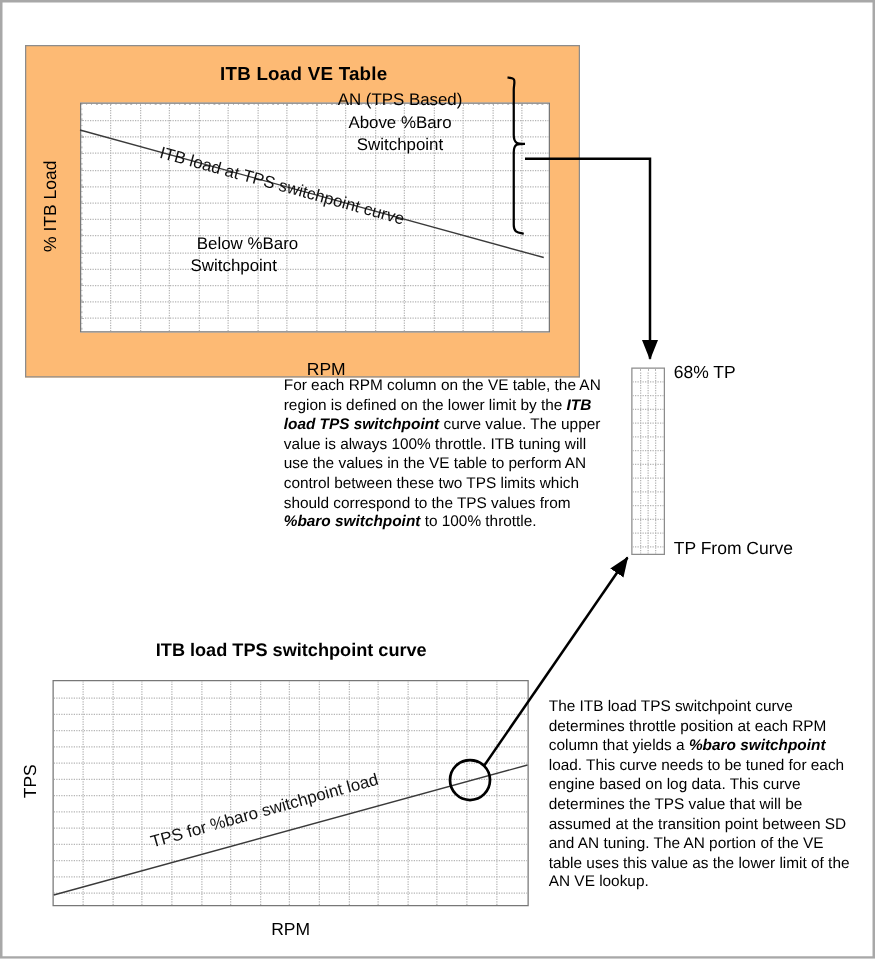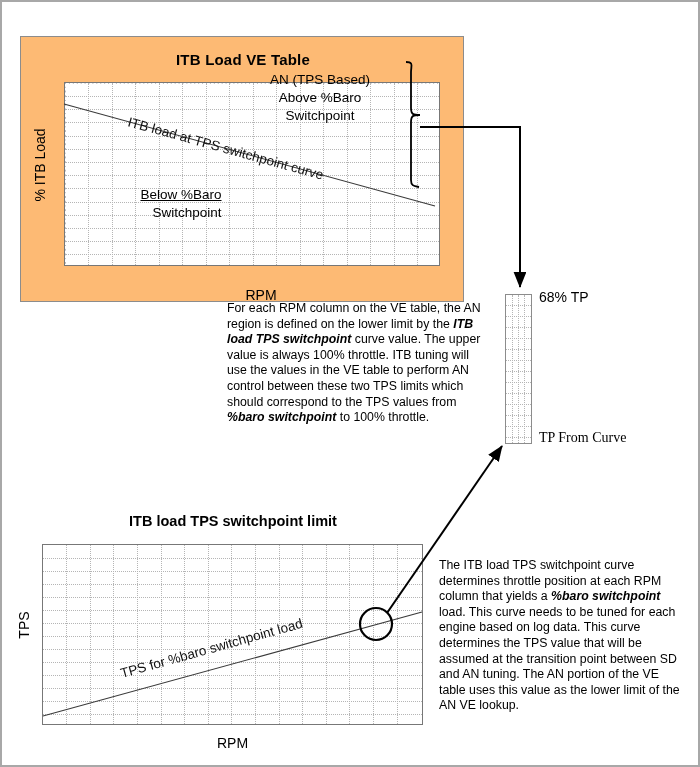--- a/index.html
+++ b/index.html
@@ -72,21 +72,21 @@
   }
   #mid-text b{font-weight:bold;font-style:italic;}
 
   
   #tp-bar{
     left:503px;top:292px;width:27px;height:150px;
     border:1px solid #8c8c8c;box-sizing:border-box;background:#fff;
     overflow:hidden;
   }
   #tp-top-label{left:537px;top:287px;font-size:14px;}
-  #tp-bottom-label{left:537px;top:428px;font-size:14px;font-family:Liberation Serif, serif;}
+  #tp-bottom-label{left:537px;top:428px;font-size:14px;}
 
   
   #sw-title{
     left:40px;top:511px;width:382px;text-align:center;
     font-weight:bold;font-size:14.5px;
   }
   #sw-plot{
     left:40px;top:542px;width:381px;height:181px;
     border:1px solid #777;box-sizing:border-box;background:#fff;overflow:hidden;
   }
@@ -152,21 +152,21 @@
       <div class="gridh" style="top:171px"></div>
     </div>
 
     <div id="ve-xlabel" class="abs">RPM</div>
   </div>
 
   <div class="ve-label" style="left:243px;top:88px;width:150px;">Above %Baro</div>
   <div class="ve-label" style="left:243px;top:70px;width:150px;">AN (TPS Based)</div>
   <div class="ve-label" style="left:243px;top:106px;width:150px;">Switchpoint</div>
 
-  <div class="ve-label" style="left:104px;top:185px;width:150px;text-decoration:underline;">Below %Baro</div>
+  <div class="ve-label" style="left:121px;top:185px;width:150px;">Below %Baro</div>
   <div class="ve-label" style="left:110px;top:203px;width:150px;">Switchpoint</div>
 
   <div id="mid-text" class="abs"><span>For each RPM column on the VE table, the AN region is defined on the lower limit by the </span><b>ITB load TPS switchpoint</b><span> curve value.  The upper value is always 100% throttle.  ITB tuning will use the values in the VE table to perform AN control between these two TPS limits which should correspond to the TPS values from </span><b>%baro switchpoint</b><span> to 100% throttle.</span></div>
 
   <div id="tp-bar" class="abs">
     <div class="gridv" style="left:6px"></div>
     <div class="gridv" style="left:12px"></div>
     <div class="gridv" style="left:18px"></div>
     <div class="gridh" style="top:10px"></div>
       <div class="gridh" style="top:21px"></div>
@@ -178,21 +178,21 @@
       <div class="gridh" style="top:87px"></div>
     <div class="gridh" style="top:98px"></div>
       <div class="gridh" style="top:109px"></div>
     <div class="gridh" style="top:120px"></div>
       <div class="gridh" style="top:131px"></div>
     <div class="gridh" style="top:142px"></div>
   </div>
   <div id="tp-top-label" class="abs">68% TP</div>
   <div id="tp-bottom-label" class="abs">TP From Curve</div>
 
-  <div id="sw-title" class="abs">ITB load TPS switchpoint limit</div>
+  <div id="sw-title" class="abs">ITB load TPS switchpoint curve</div>
 
   <div id="sw-ylabel" class="abs">TPS</div>
 
   <div id="sw-plot" class="abs">
     <div class="gridv" style="left:23px"></div>
       <div class="gridv" style="left:47px"></div>
     <div class="gridv" style="left:70px"></div>
       <div class="gridv" style="left:94px"></div>
     <div class="gridv" style="left:118px"></div>
       <div class="gridv" style="left:141px"></div>

